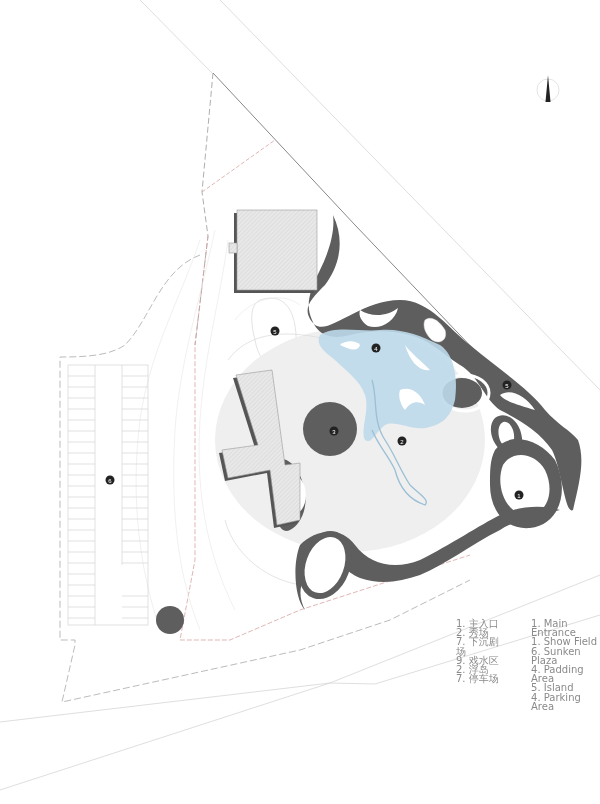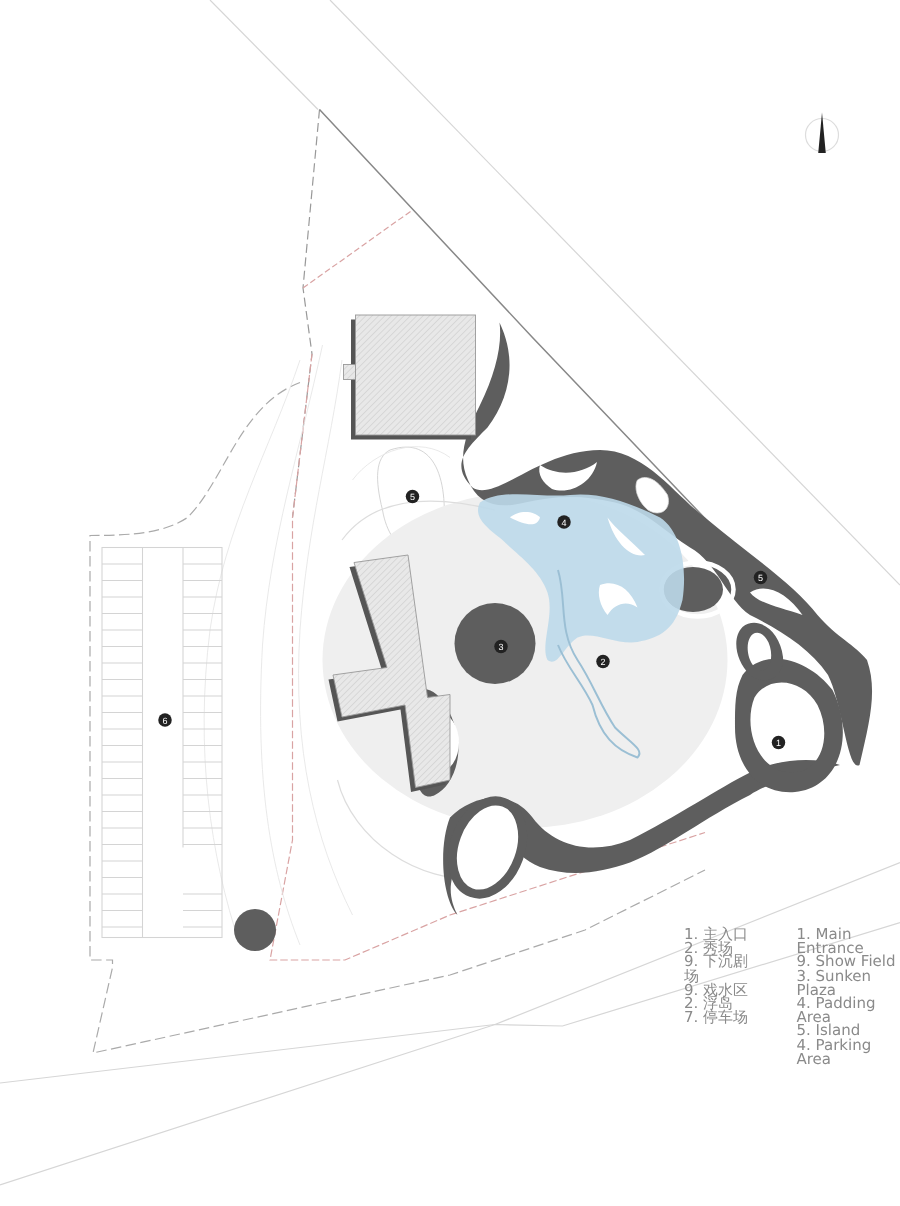--- a/index.html
+++ b/index.html
@@ -189,26 +189,26 @@
   <g class="marker">
       <circle cx="110" cy="480" r="4.5" fill="#222"></circle>
       <text x="110" y="482.5" font-size="6" fill="#fff" text-anchor="middle">6</text>
     </g>
 </svg>
 
 <div class="legend">
   <div class="col">
     <span>1. 主入口</span>
     <span>2. 秀场</span>
-    <span>9. 下沉剧场</span>
+    <span>7. 下沉剧场</span>
     <span>9. 戏水区</span>
     <span>2. 浮岛</span>
     <span>7. 停车场</span>
   </div>
   <div class="col">
     <span>1. Main Entrance</span>
-    <span>9. Show Field</span>
-    <span>3. Sunken Plaza</span>
+    <span>1. Show Field</span>
+    <span>6. Sunken Plaza</span>
     <span>4. Padding Area</span>
     <span>5. Island</span>
     <span>4. Parking Area</span>
   </div>
 </div>
 
 </body></html>

